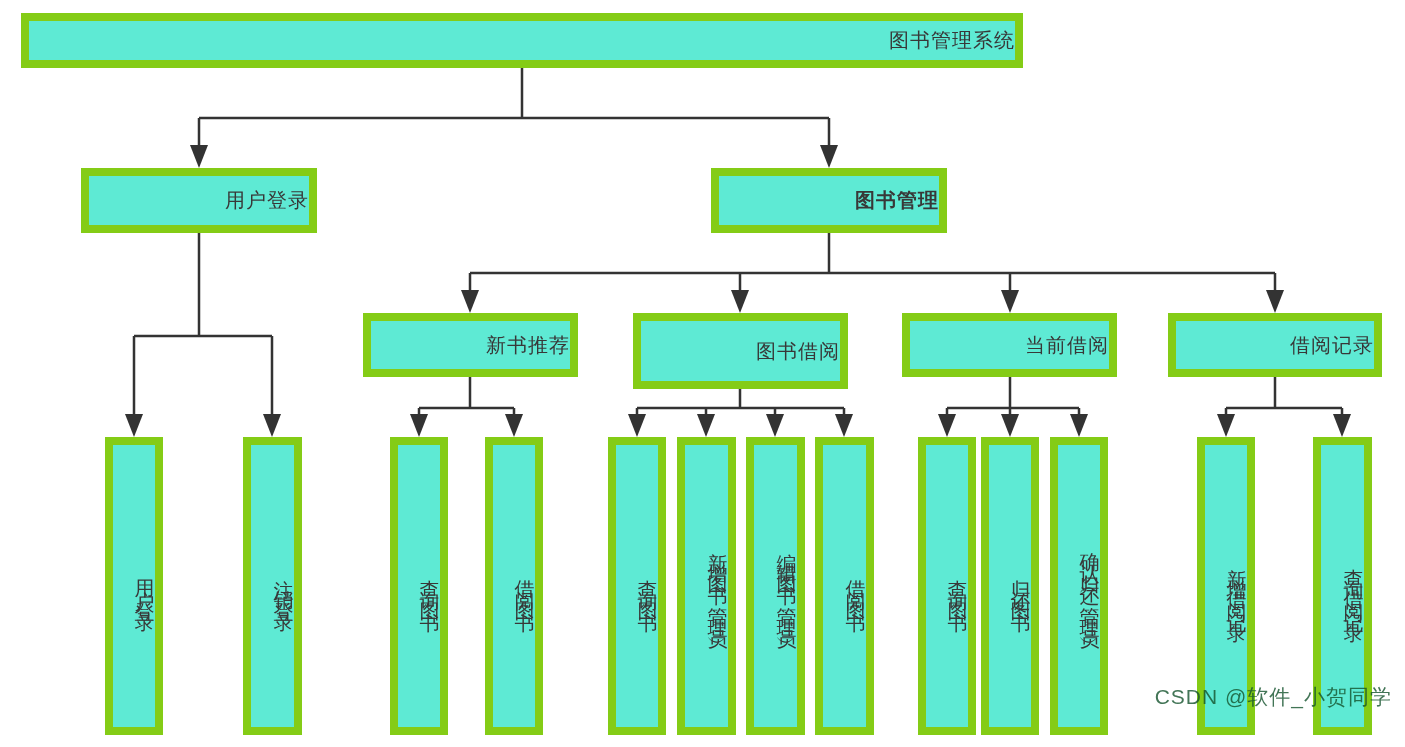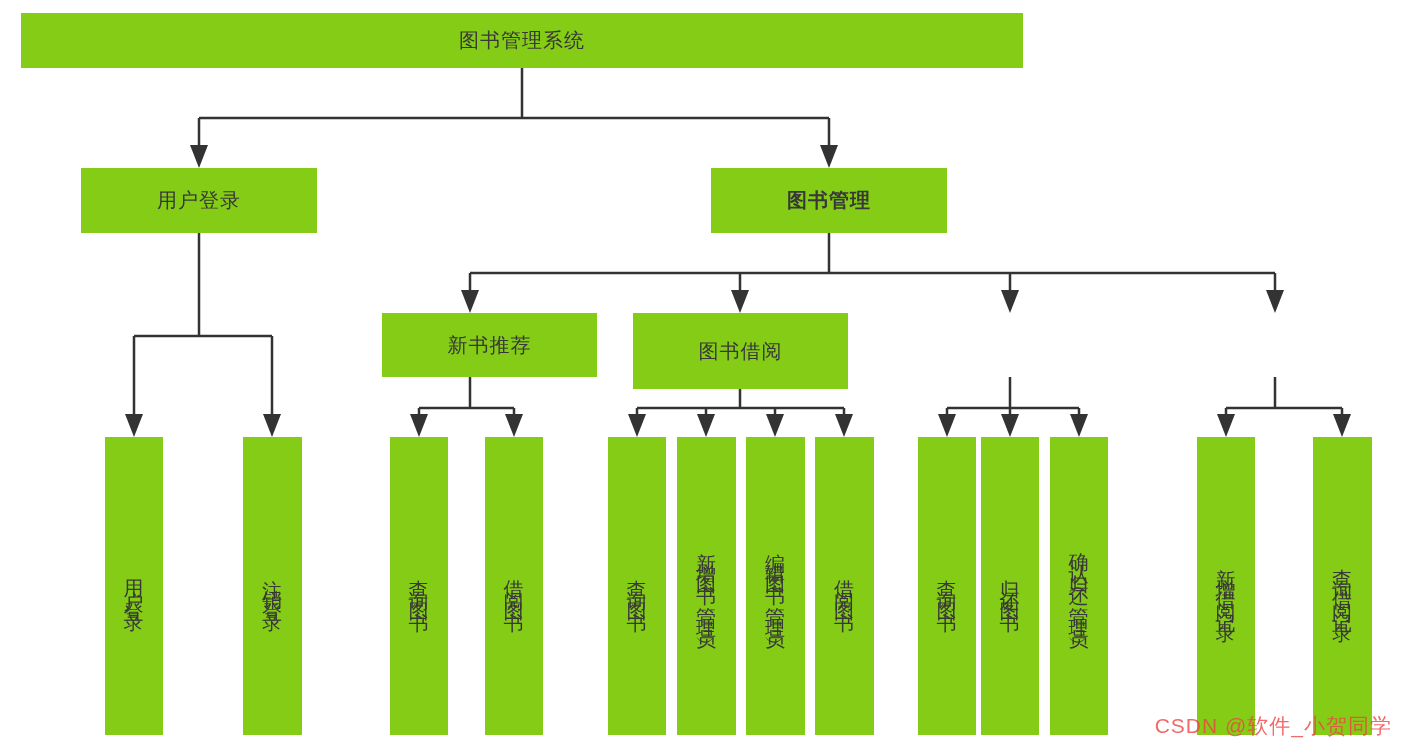--- a/index.html
+++ b/index.html
@@ -7,45 +7,45 @@
     position:relative;
     width:1405px;height:747px;
     background:#ffffff;
     overflow:hidden;
     font-family:"Liberation Sans","DejaVu Sans",sans-serif;
   }
   .connectors{position:absolute;left:0;top:0;width:1405px;height:747px;}
   .box{
     position:absolute;
     box-sizing:border-box;
-    background:#84cc16;
+    background:#5eead4;
     border:8px solid #84cc16;
     display:flex;
     align-items:center;
-    justify-content:center;
+    justify-content:flex-end;
     color:#383838;
   }
   .hbox span{
     font-size:20px;
     letter-spacing:1px;
     white-space:nowrap;
   }
   .vbox span{
     writing-mode:vertical-rl;
     text-orientation:mixed;
     font-size:20px;
     letter-spacing:11px;
     line-height:1;
   }
   .watermark{
     position:absolute;
-    top:712px;
+    top:683px;
     right:13px;
     font-size:21px;
-    color:#ef4444;
+    color:#14532d;
     opacity:0.8;
     letter-spacing:1px;
     white-space:nowrap;
   }
 </style>
 </head>
 <body>
 
 <div class="canvas">
 
@@ -86,25 +86,31 @@
     <span>图书管理系统</span>
   </div>
 
   <div class="box hbox" style="left:81px;top:168px;width:236px;height:65px;">
     <span>用户登录</span>
   </div>
   <div class="box hbox" style="left:711px;top:168px;width:236px;height:65px;font-weight:bold;">
     <span>图书管理</span>
   </div>
 
-  <div class="box hbox" style="left:363px;top:313px;width:215px;height:64px;margin-left:19px;">
+  <div class="box hbox" style="left:363px;top:313px;width:215px;height:64px;">
     <span>新书推荐</span>
   </div>
   <div class="box hbox" style="left:633px;top:313px;width:215px;height:76px;">
     <span>图书借阅</span>
+  </div>
+  <div class="box hbox" style="left:902px;top:313px;width:215px;height:64px;">
+    <span>当前借阅</span>
+  </div>
+  <div class="box hbox" style="left:1168px;top:313px;width:214px;height:64px;">
+    <span>借阅记录</span>
   </div>
 
   <div class="box vbox" style="left:105px;top:437px;width:58px;height:298px;">
     <span>用户登录</span>
   </div>
   <div class="box vbox" style="left:243px;top:437px;width:59px;height:298px;">
     <span>注销登录</span>
   </div>
 
   <div class="box vbox" style="left:390px;top:437px;width:58px;height:298px;">

